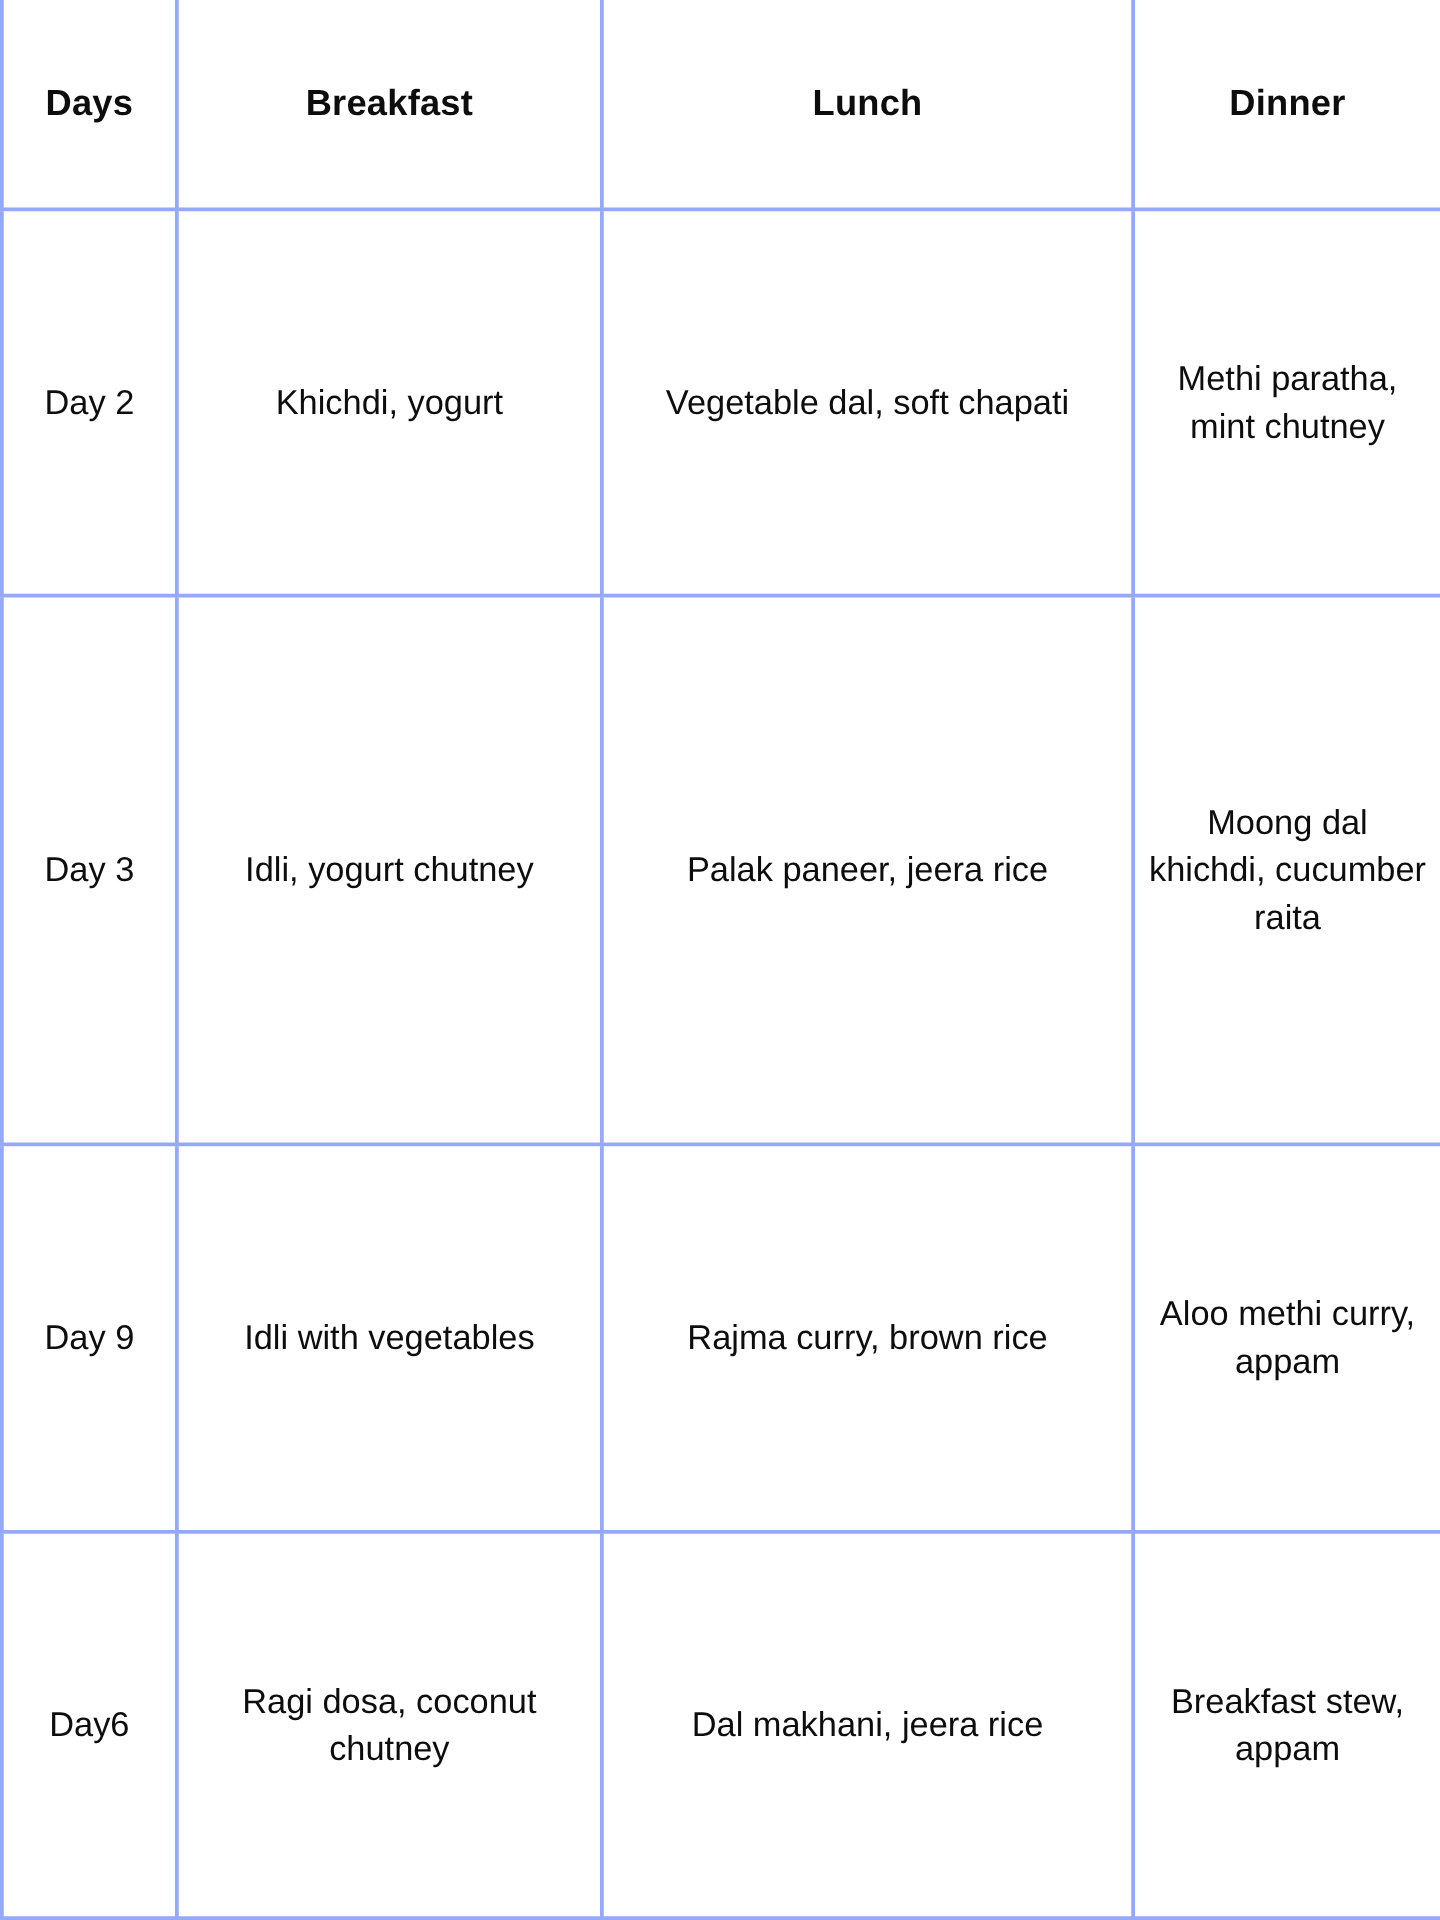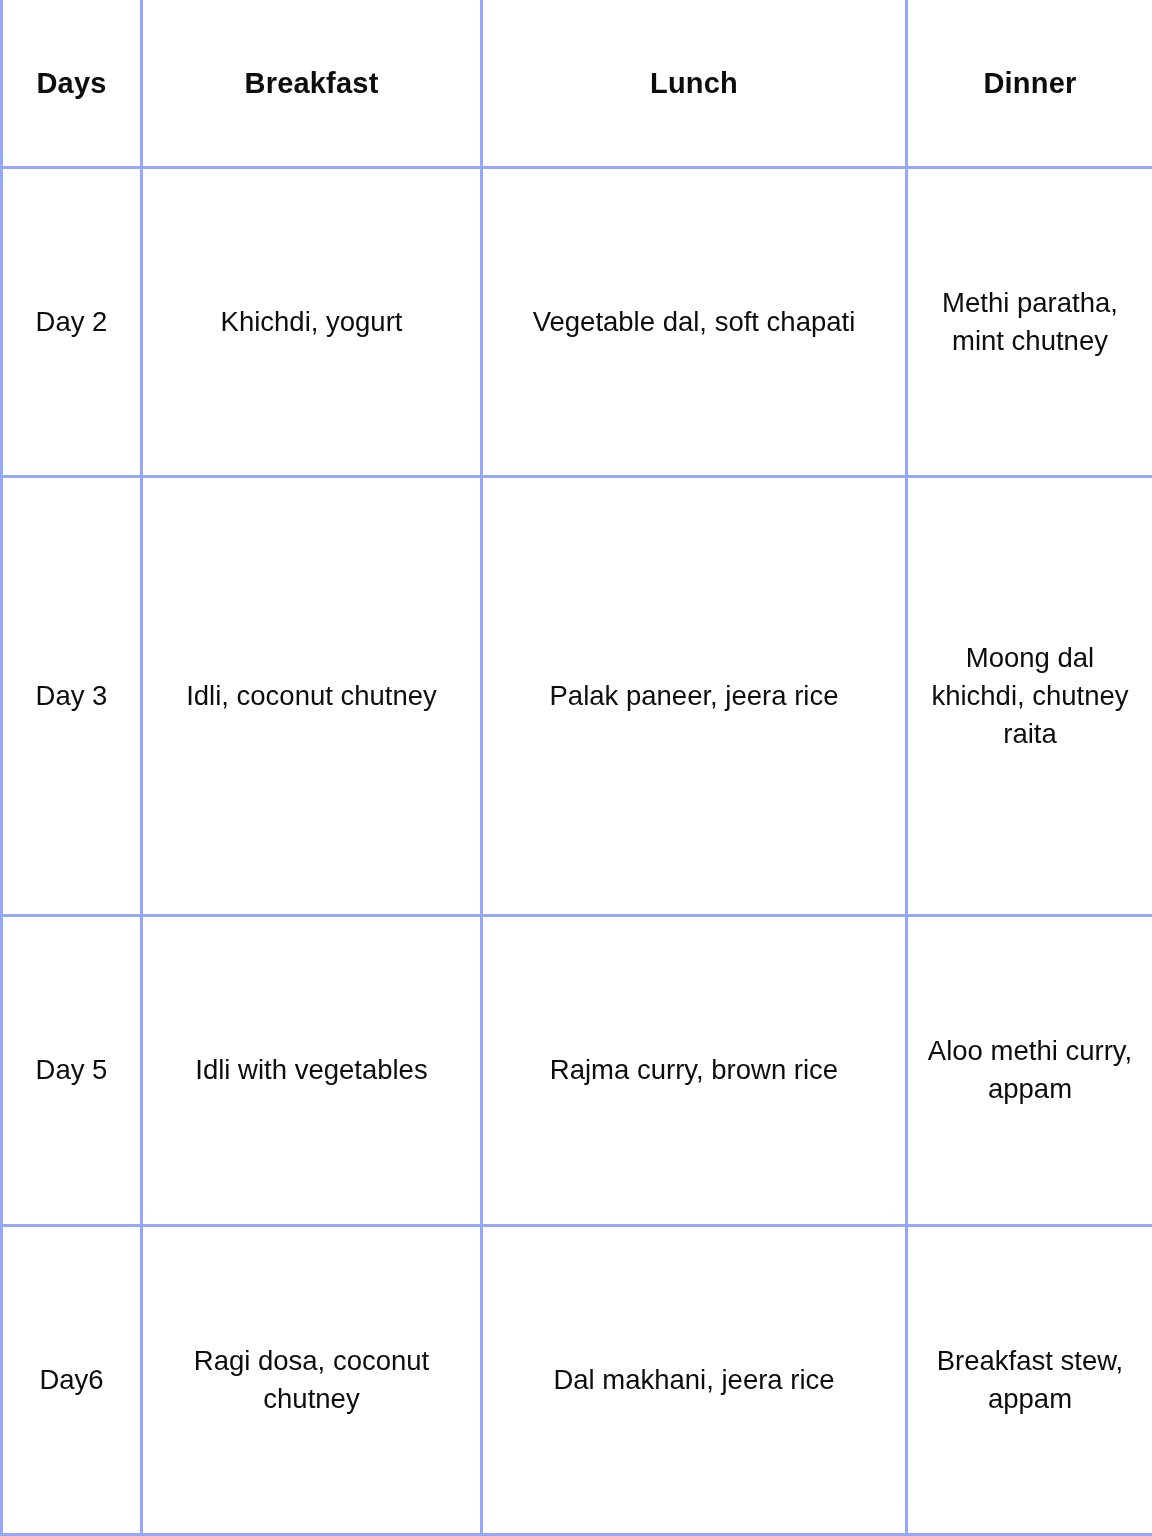--- a/index.html
+++ b/index.html
@@ -76,26 +76,26 @@
   </thead>
   <tbody>
     <tr>
       <td class="cell-day">Day 2</td>
       <td>Khichdi, yogurt</td>
       <td>Vegetable dal, soft chapati</td>
       <td>Methi paratha, mint chutney</td>
     </tr>
     <tr>
       <td class="cell-day">Day 3</td>
-      <td>Idli, coconut chutney</td>
+      <td>Idli, yogurt chutney</td>
       <td>Palak paneer, jeera rice</td>
-      <td>Moong dal khichdi, chutney raita</td>
+      <td>Moong dal khichdi, cucumber raita</td>
     </tr>
     <tr>
-      <td class="cell-day">Day 5</td>
+      <td class="cell-day">Day 9</td>
       <td>Idli with vegetables</td>
       <td>Rajma curry, brown rice</td>
       <td>Aloo methi curry, appam</td>
     </tr>
     <tr>
       <td class="cell-day">Day6</td>
       <td>Ragi dosa, coconut chutney</td>
       <td>Dal makhani, jeera rice</td>
       <td>Breakfast stew, appam</td>
     </tr>

